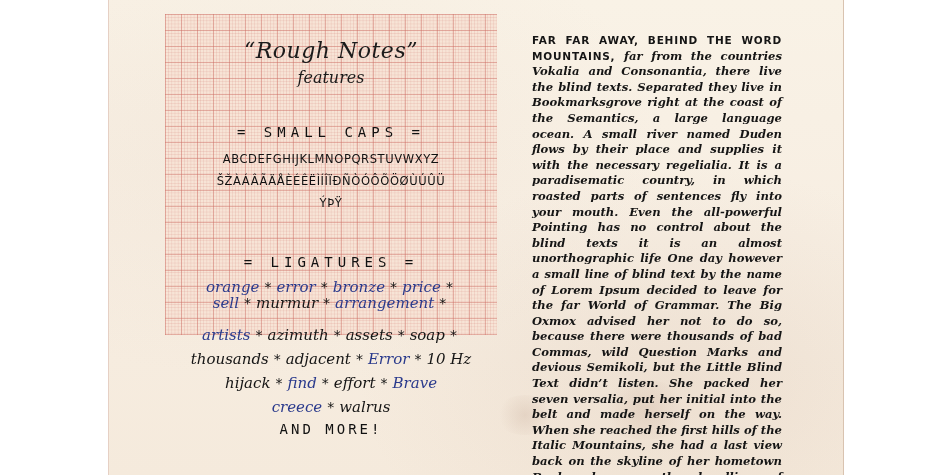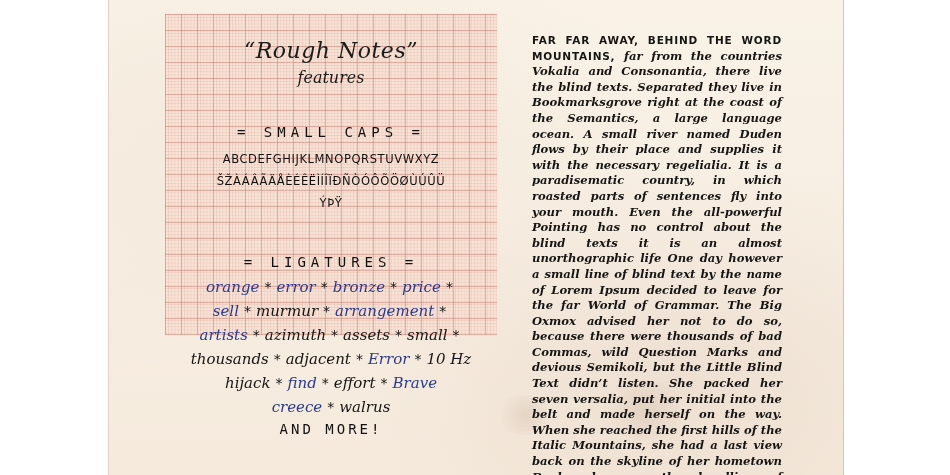--- a/index.html
+++ b/index.html
@@ -93,22 +93,22 @@
   <div class="subtitle">features</div>
 
   <div class="section-head" style="top:110px;">= SMALL CAPS =</div>
   <div class="sc-line" style="top:138px;">ABCDEFGHIJKLMNOPQRSTUVWXYZ</div>
   <div class="sc-line" style="top:160px;">ŠŽÀÁÂÃÄÅÈÉÊËÌÍÎÏÐÑÒÓÔÕÖØÙÚÛÜ</div>
   <div class="sc-line" style="top:182px;">ÝÞŸ</div>
 
   <div class="section-head" style="top:240px;">= LIGATURES =</div>
   <div id="lig-container">
       <div class="lig-row" style="top: 264px;"><span class="w blue">orange</span><span class="sep">*</span><span class="w blue">error</span><span class="sep">*</span><span class="w blue">bronze</span><span class="sep">*</span><span class="w blue">price</span><span class="sep">*</span></div>
-      <div class="lig-row" style="top: 288px;"><span class="w blue">sell</span><span class="sep">*</span><span class="w black">murmur</span><span class="sep">*</span><span class="w blue">arrangement</span><span class="sep">*</span></div>
-      <div class="lig-row" style="top: 312px;"><span class="w blue">artists</span><span class="sep">*</span><span class="w black">azimuth</span><span class="sep">*</span><span class="w black">assets</span><span class="sep">*</span><span class="w black">small</span><span class="sep">*</span></div>
+      <div class="lig-row" style="top: 280px;"><span class="w blue">sell</span><span class="sep">*</span><span class="w black">murmur</span><span class="sep">*</span><span class="w blue">arrangement</span><span class="sep">*</span></div>
+      <div class="lig-row" style="top: 312px;"><span class="w blue">artists</span><span class="sep">*</span><span class="w black">azimuth</span><span class="sep">*</span><span class="w black">assets</span><span class="sep">*</span><span class="w black">soap</span><span class="sep">*</span></div>
       <div class="lig-row" style="top: 336px;"><span class="w black">thousands</span><span class="sep">*</span><span class="w black">adjacent</span><span class="sep">*</span><span class="w blue">Error</span><span class="sep">*</span><span class="w black">10 Hz</span></div>
       <div class="lig-row" style="top: 360px;"><span class="w black">hijack</span><span class="sep">*</span><span class="w blue">find</span><span class="sep">*</span><span class="w black">effort</span><span class="sep">*</span><span class="w blue">Brave</span></div>
       <div class="lig-row" style="top: 384px;"><span class="w blue">creece</span><span class="sep">*</span><span class="w black">walrus</span></div>
     </div>
 
   <div class="more">AND MORE!</div>
 </div>
 
 <div class="body-text">
   <p><span class="caps">FAR FAR AWAY, BEHIND THE WORD MOUNTAINS,</span> <span>far from the countries Vokalia and Consonantia, there live the blind texts. Separated they live in Bookmarksgrove right at the coast of the Semantics, a large language ocean. A small river named Duden flows by their place and supplies it with the necessary regelialia. It is a paradisematic country, in which roasted parts of sentences fly into your mouth. Even the all-powerful Pointing has no control about the blind texts it is an almost unorthographic life One day however a small line of blind text by the name of Lorem Ipsum decided to leave for the far World of Grammar. The Big Oxmox advised her not to do so, because there were thousands of bad Commas, wild Question Marks and devious Semikoli, but the Little Blind Text didn’t listen. She packed her seven versalia, put her initial into the belt and made herself on the way. When she reached the first hills of the Italic Mountains, she had a last view back on the skyline of her hometown Bookmarksgrove, the headline of Alphabet Village and the subline of her own road, the Line Lane.</span></p>

